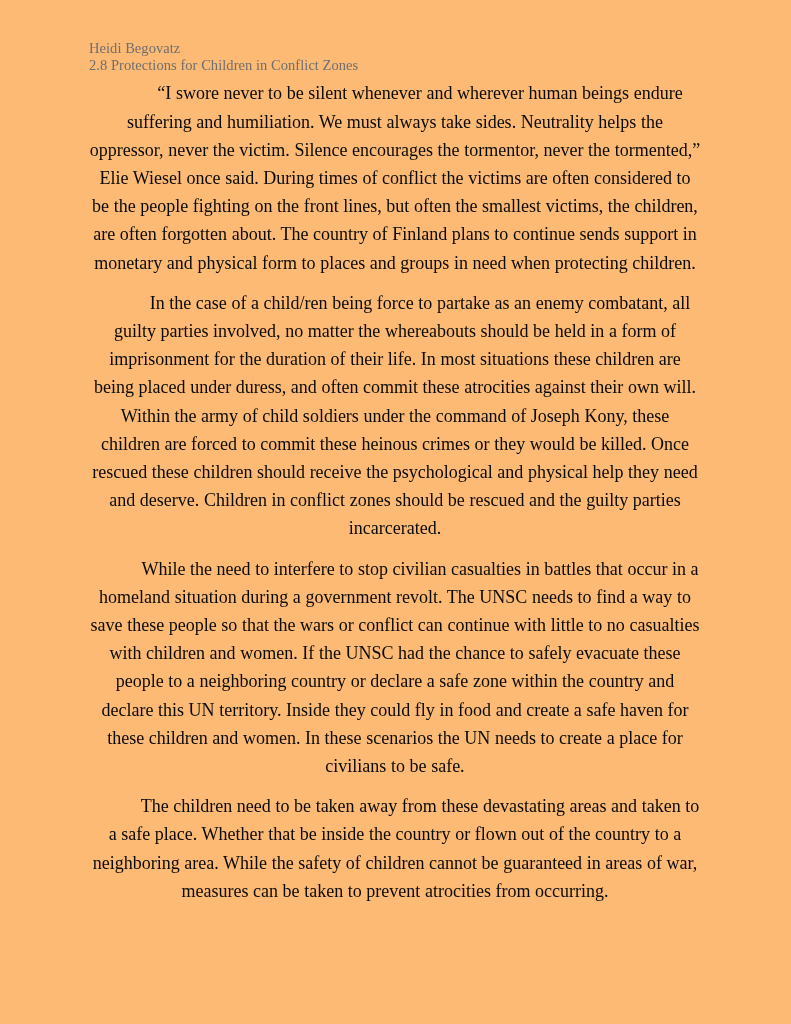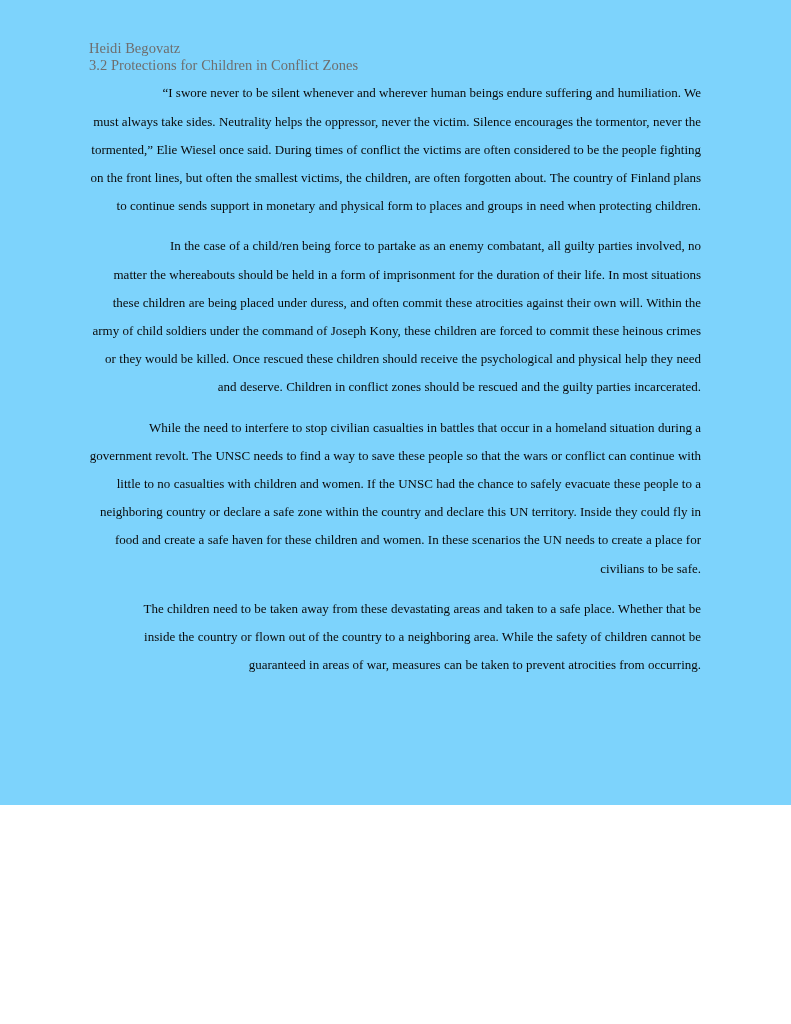--- a/index.html
+++ b/index.html
@@ -8,22 +8,22 @@
     padding: 0;
     background: #ffffff;
   }
   body {
     font-family: "Liberation Serif", "DejaVu Serif", serif;
     color: #000000;
   }
   .page {
     position: relative;
     width: 791px;
-    height: 805px;
-    background: #7dd3fc;
+    height: 1024px;
+    background: #fdba74;
     overflow: hidden;
     box-sizing: border-box;
   }
   .content {
     position: absolute;
     left: 89px;
     top: 40px;
     width: 612px;
   }
   .doc-header {
@@ -36,40 +36,40 @@
     line-height: 17.2px;
     color: #6e6e6e;
     white-space: nowrap;
     letter-spacing: 0.05px;
   }
   .body-block {
     margin-top: 5px;
   }
   p.para {
     margin: 0 0 0 0;
-    font-size: 13px;
+    font-size: 18px;
     line-height: 28.2px;
-    text-align: right;
+    text-align: center;
     text-indent: 50px;
     color: #0a0a0a;
     word-spacing: 0.1px;
   }
   p.para + p.para {
     margin-top: 12px;
   }
 </style>
 </head>
 <body>
 
 <div class="page">
   <div class="content">
 
     <div class="doc-header">
       <div class="hdr-line">Heidi Begovatz</div>
-      <div class="hdr-line">3.2 Protections for Children in Conflict Zones</div>
+      <div class="hdr-line">2.8 Protections for Children in Conflict Zones</div>
     </div>
 
     <div class="body-block">
       <p class="para">“I swore never to be silent whenever and wherever human beings endure suffering and humiliation. We must always take sides. Neutrality helps the oppressor, never the victim. Silence encourages the tormentor, never the tormented,” Elie Wiesel once said.  During times of conflict the victims are often considered to be the people fighting on the front lines, but often the smallest victims, the children, are often forgotten about. The country of Finland plans to continue sends support in monetary and physical form to places and groups in need when protecting children.</p>
       <p class="para">In the case of a child/ren being force to partake as an enemy combatant, all guilty parties involved, no matter the whereabouts should be held in a form of imprisonment for the duration of their life. In most situations these children are being placed under duress, and often commit these atrocities against their own will. Within the army of child soldiers under the command of Joseph Kony, these children are forced to commit these heinous crimes or they would be killed. Once rescued these children should receive the psychological and physical help they need and deserve. Children in conflict zones should be rescued and the guilty parties incarcerated.</p>
       <p class="para">While the need to interfere to stop civilian casualties in battles that occur in a homeland situation during a government revolt. The UNSC needs to find a way to save these people so that the wars or conflict can continue with little to no casualties with children and women. If the UNSC had the chance to safely evacuate these people to a neighboring country or declare a safe zone within the country and declare this UN territory. Inside they could fly in food and create a safe haven for these children and women.  In these scenarios the UN needs to create a place for civilians to be safe.</p>
       <p class="para">The children need to be taken away from these devastating areas and taken to a safe place. Whether that be inside the country or flown out of the country to a neighboring area.  While the safety of children cannot be guaranteed in areas of war, measures can be taken to prevent atrocities from occurring.</p>
 
     </div>
 

